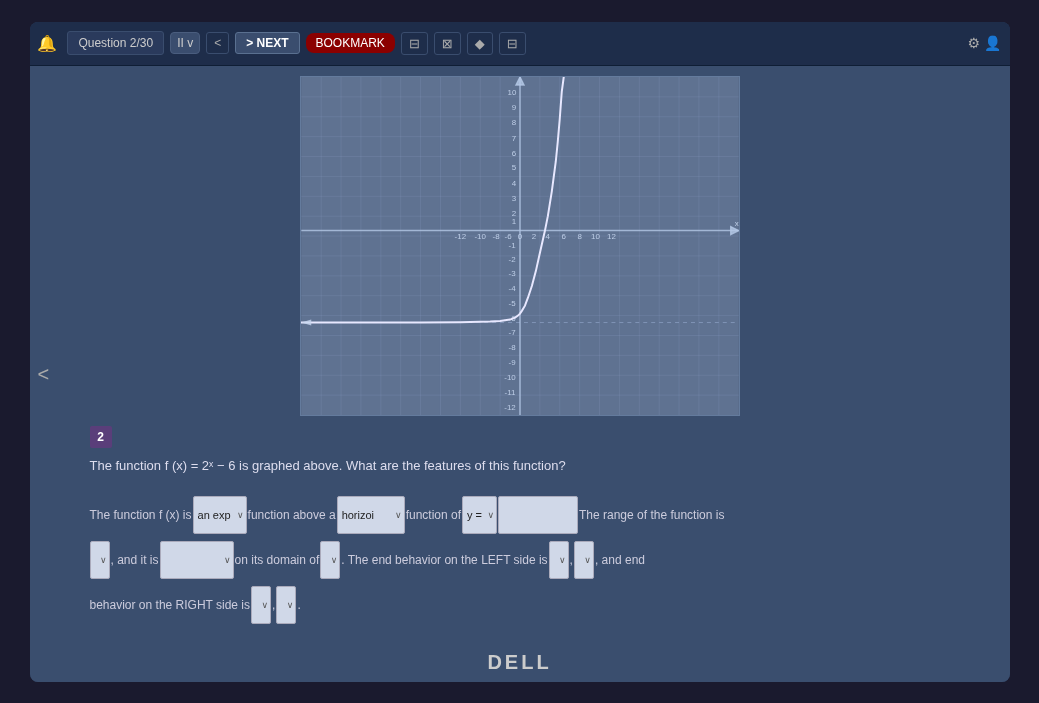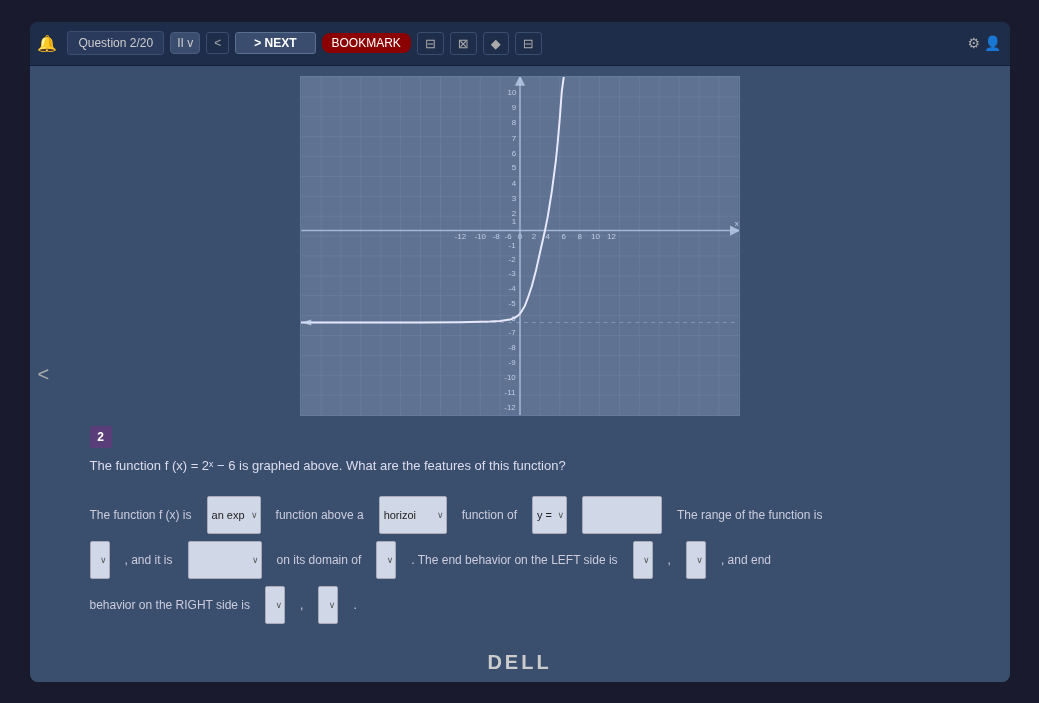--- a/index.html
+++ b/index.html
@@ -63,21 +63,21 @@
       border-radius: 3px;
       padding: 3px 7px;
       font-size: 12px;
       cursor: pointer;
     }
     .next-btn {
       background: #3a4d6e;
       color: #fff;
       border: 1px solid #5a7090;
       border-radius: 3px;
-      padding: 3px 18px;
+      padding: 3px 10px;
       font-size: 12px;
       cursor: pointer;
       font-weight: bold;
     }
     .bookmark-btn {
       background: #8B0000;
       color: #fff;
       border: none;
       border-radius: 8px;
       padding: 3px 10px;
@@ -150,21 +150,21 @@
     }
     .question-text {
       color: #dde;
       font-size: 13px;
       margin-bottom: 21px;
       line-height: 1.5;
     }
     .answer-row {
       display: flex;
       align-items: center;
-      gap: 15px;
+      gap: 1px;
       flex-wrap: wrap;
       margin-bottom: 7px;
       font-size: 12px;
       color: #ccd;
     }
     .answer-row select, .answer-input {
       background: #d0d8e8;
       color: #222;
       border: 1px solid #aab;
       border-radius: 2px;
@@ -208,21 +208,21 @@
     .dell-logo span {
     }
   </style>
 </head>
 <body>
 
 <div class="screen">
 
   <div class="toolbar">
     <span class="toolbar-bell">🔔</span>
-    <div class="question-label">Question 2/20</div>
+    <div class="question-label">Question 2/30</div>
     <div class="nav-dropdown">
       <span>II v</span>
     </div>
     <button class="nav-btn">&lt;</button>
     <button class="next-btn">&gt; NEXT</button>
     <button class="bookmark-btn">BOOKMARK</button>
     <button class="toolbar-icon-btn">⊟</button>
     <button class="toolbar-icon-btn">⊠</button>
     <button class="toolbar-icon-btn">◆</button>
     <button class="toolbar-icon-btn">⊟</button>

